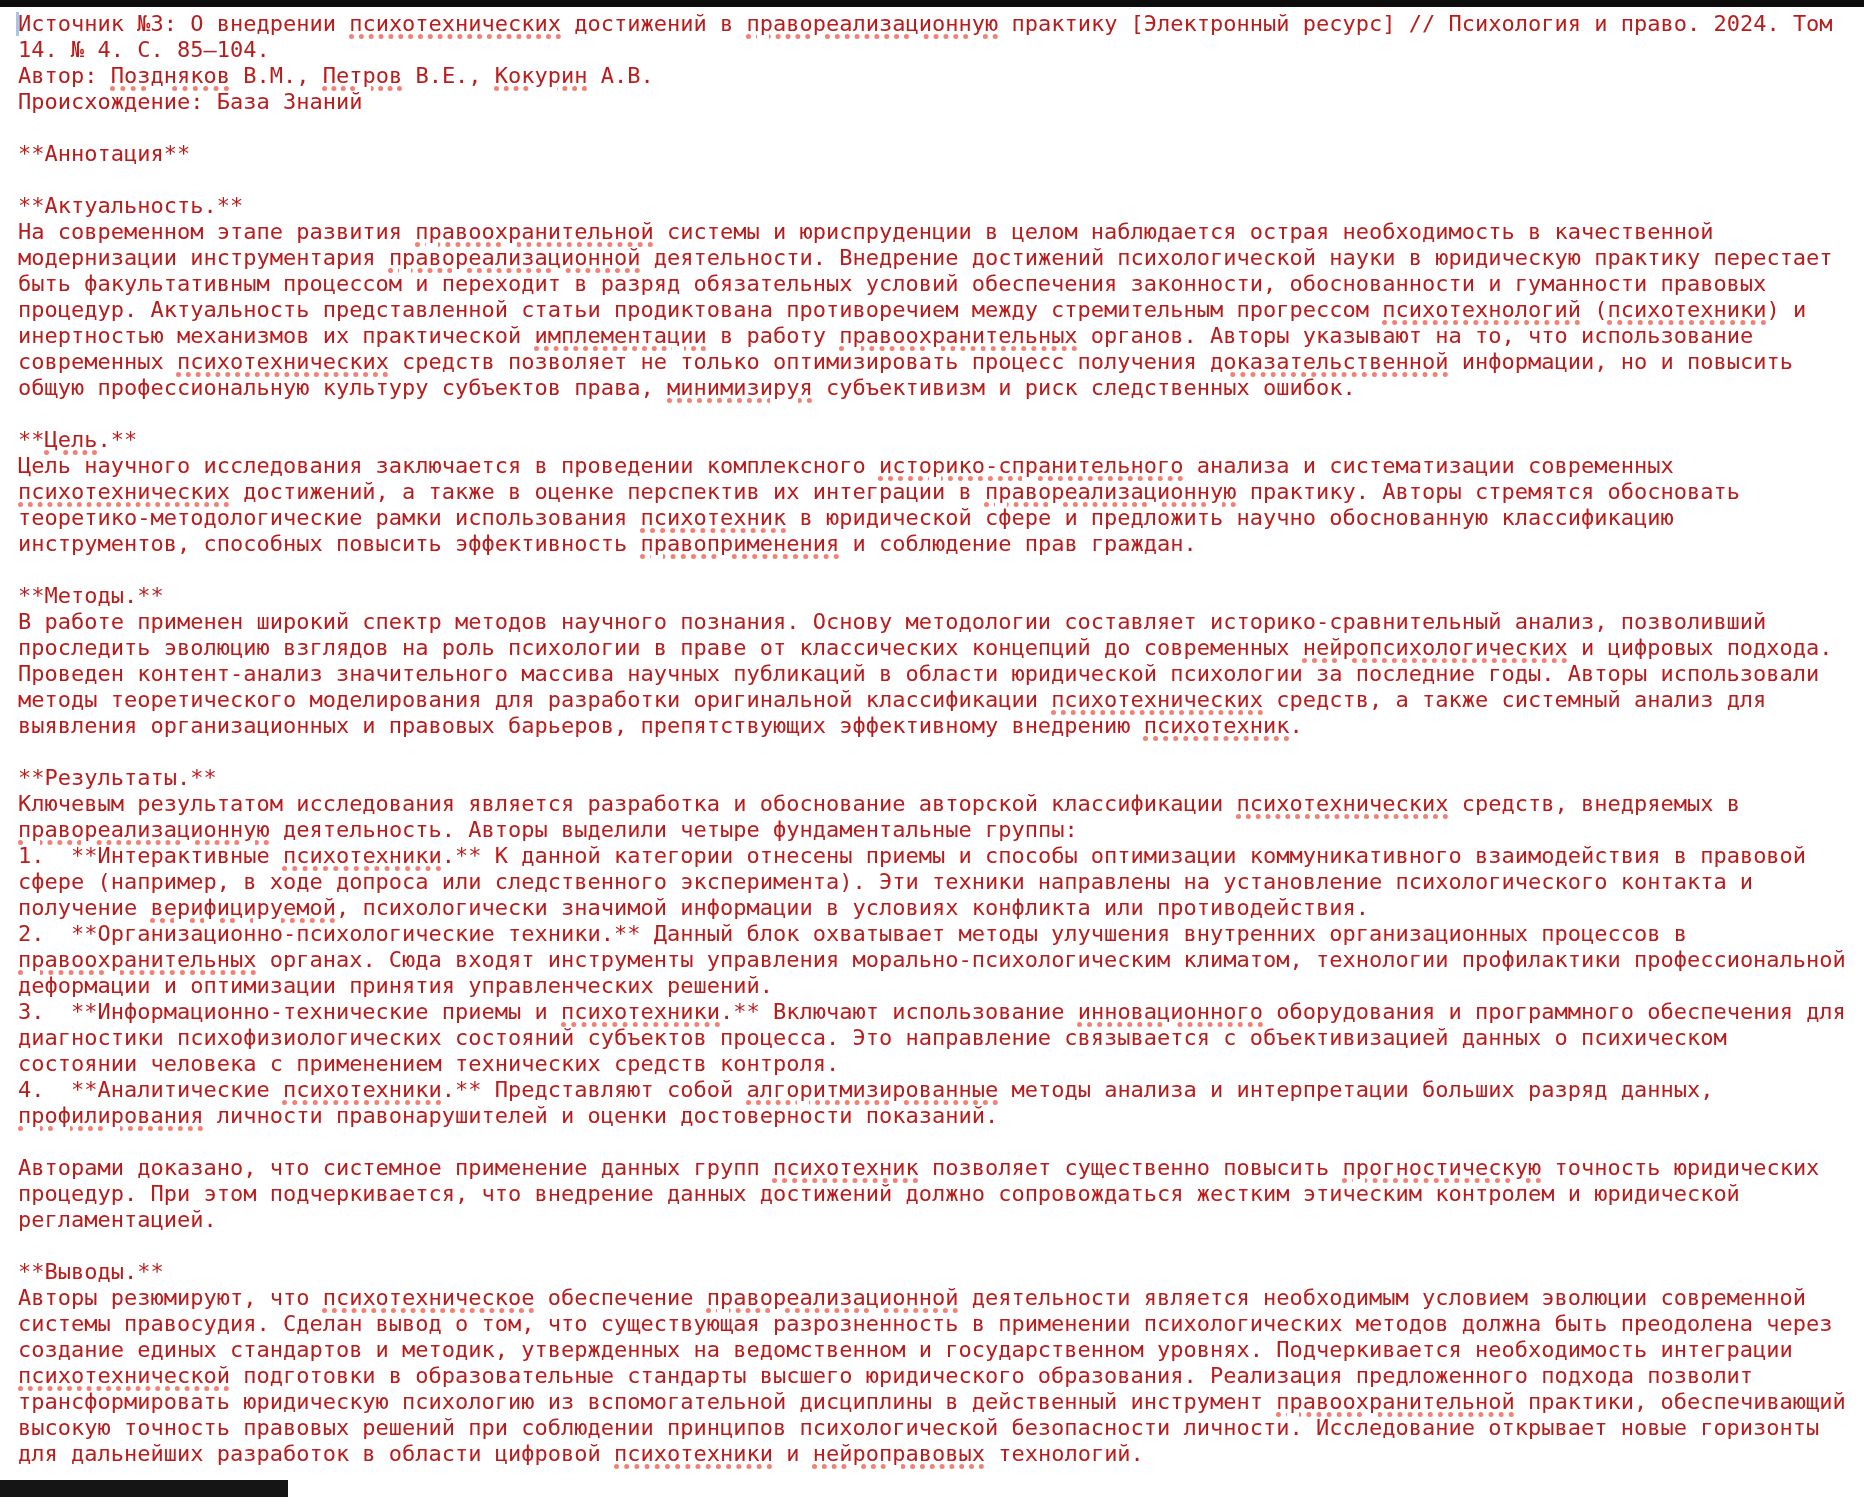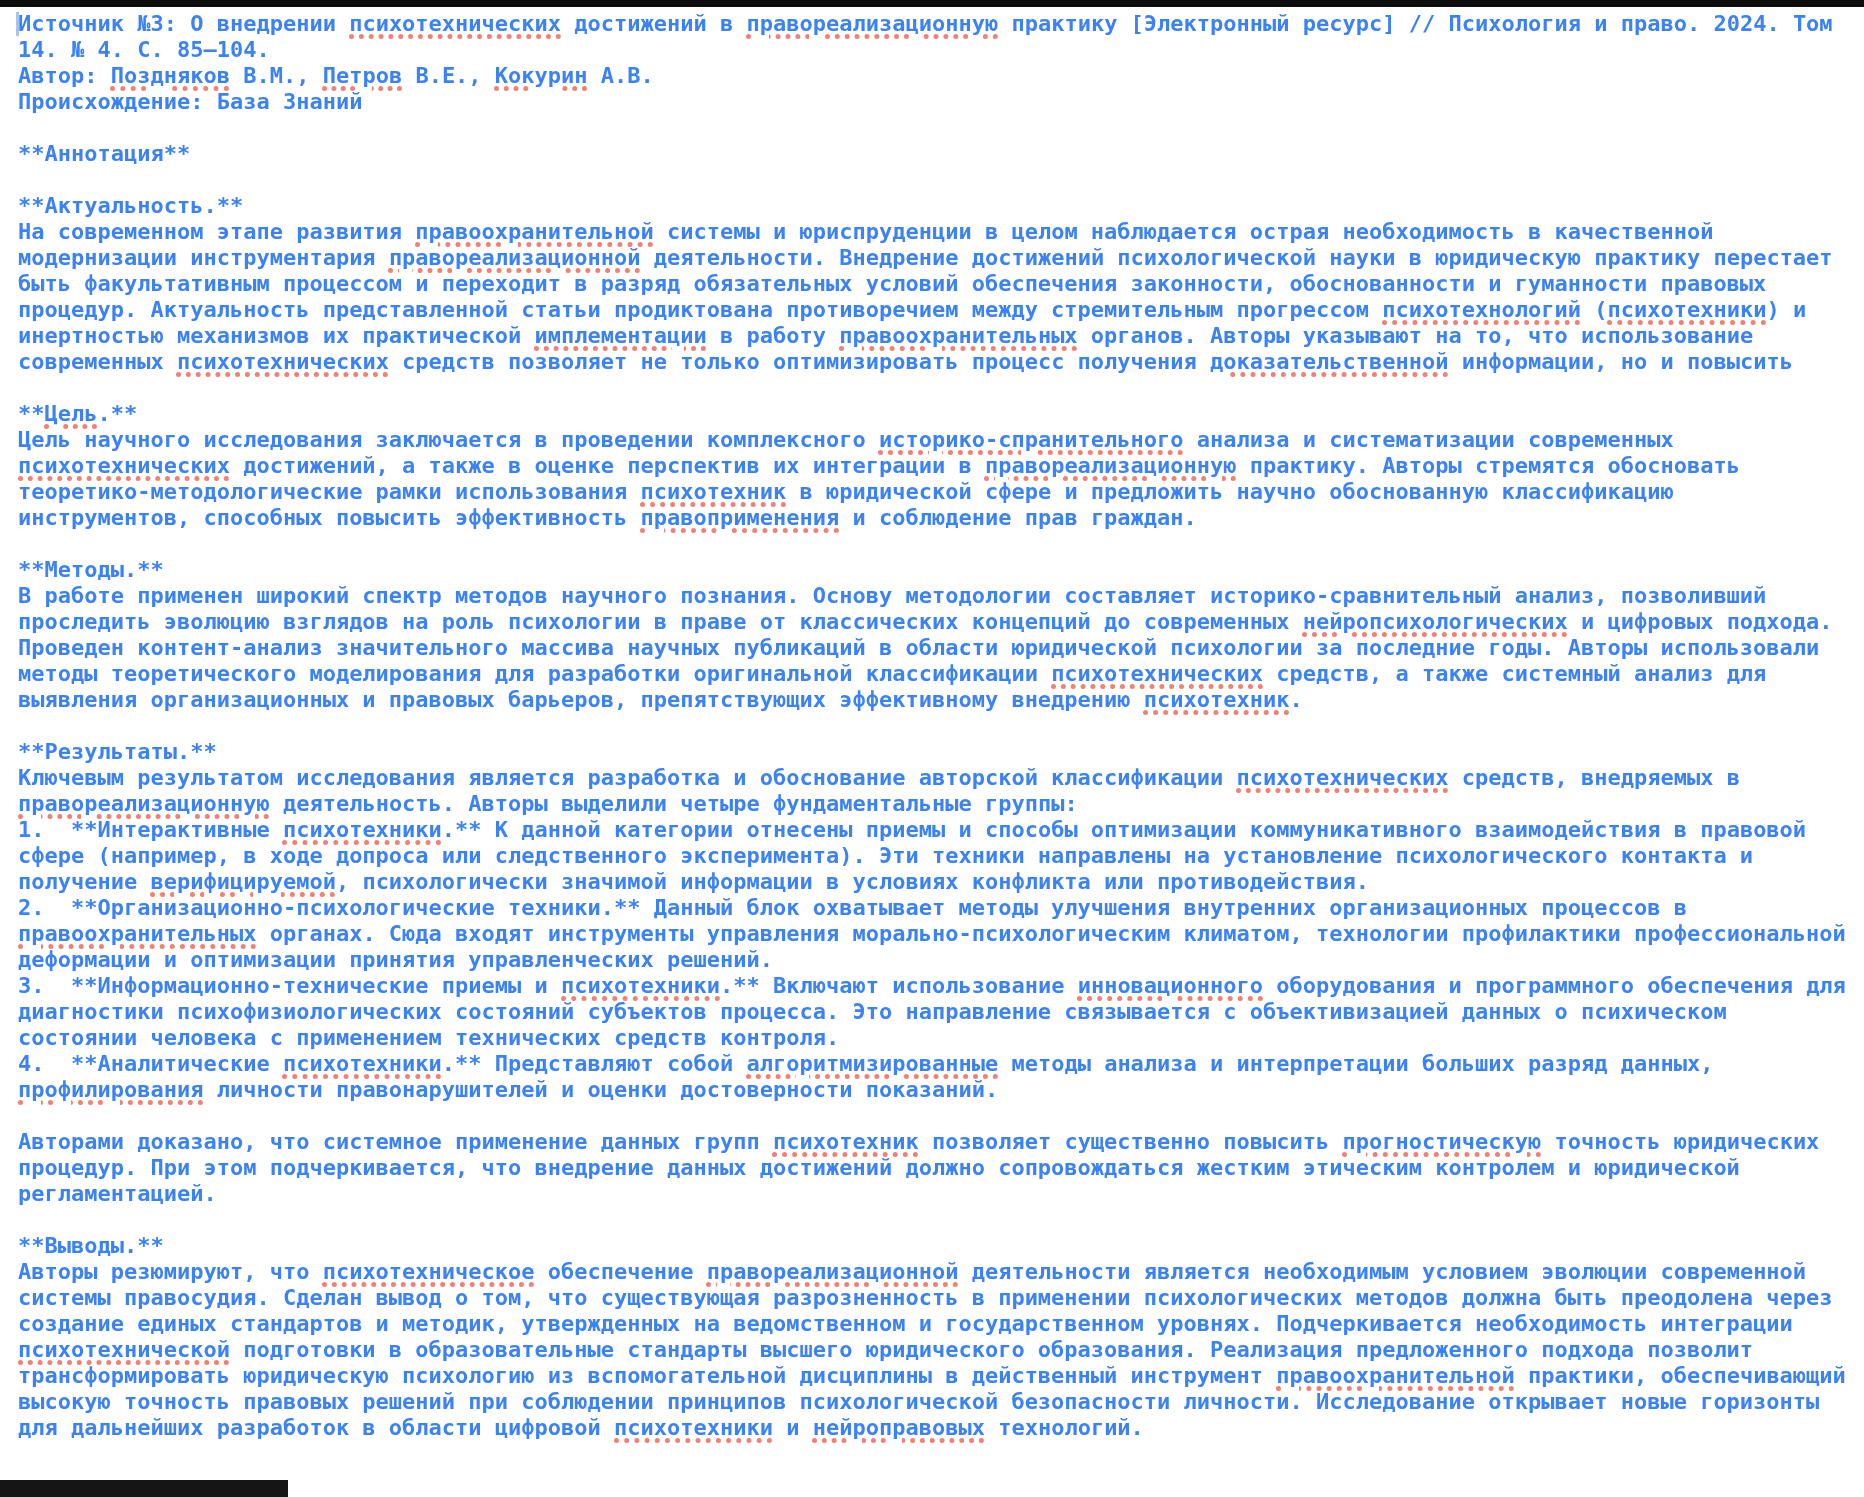--- a/index.html
+++ b/index.html
@@ -57,38 +57,39 @@
     left: -2px;
     top: 1px;
     width: 3px;
     height: 24px;
     background: #a5c6e8;
   }
 </style>
 </head>
 <body>
 
-<div class="page" style="color: #3b82f6; background: rgb(255, 255, 255); font-weight: bold;">
+<div class="page" style="color: #b91c1c; background: rgb(255, 255, 255);">
   <div class="top-bar" style="background: rgb(13, 13, 13);"></div>
   <div class="text-area" id="textArea">
     <span class="caret" style="background: rgb(165, 198, 232);"></span>
   <div class="line"><span>Источник №3: О внедрении </span><span class="mis" style="text-decoration-color: rgb(240, 129, 116);">психотехнических</span><span> достижений в </span><span class="mis" style="text-decoration-color: rgb(240, 129, 116);">правореализационную</span><span> практику [Электронный ресурс] // Психология и право. 2024. Том</span></div>
       <div class="line"><span>14. № 4. С. 85—104.</span></div>
       <div class="line"><span>Автор: </span><span class="mis" style="text-decoration-color: rgb(240, 129, 116); text-align: center;">Поздняков</span><span> В.М., </span><span class="mis" style="text-decoration-color: rgb(240, 129, 116);">Петров</span><span> В.Е., </span><span class="mis" style="text-decoration-color: rgb(240, 129, 116);">Кокурин</span><span> А.В.</span></div>
       <div class="line"><span>Происхождение: База Знаний</span></div>
       <div class="line">&nbsp;</div>
       <div class="line"><span>**Аннотация**</span></div>
       <div class="line">&nbsp;</div>
       <div class="line"><span>**Актуальность.**</span></div>
       <div class="line"><span>На современном этапе развития </span><span class="mis" style="text-decoration-color: rgb(240, 129, 116);">правоохранительной</span><span> системы и юриспруденции в целом наблюдается острая необходимость в качественной</span></div>
       <div class="line"><span>модернизации инструментария </span><span class="mis" style="text-decoration-color: rgb(240, 129, 116);">правореализационной</span><span> деятельности. Внедрение достижений психологической науки в юридическую практику перестает</span></div>
       <div class="line"><span>быть факультативным процессом и переходит в разряд обязательных условий обеспечения законности, обоснованности и гуманности правовых</span></div>
       <div class="line"><span>процедур. Актуальность представленной статьи продиктована противоречием между стремительным прогрессом </span><span class="mis" style="text-decoration-color: rgb(240, 129, 116);">психотехнологий</span><span> (</span><span class="mis" style="text-decoration-color: rgb(240, 129, 116);">психотехники</span><span>) и</span></div>
       <div class="line"><span>инертностью механизмов их практической </span><span class="mis" style="text-decoration-color: rgb(240, 129, 116);">имплементации</span><span> в работу </span><span class="mis" style="text-decoration-color: rgb(240, 129, 116);">правоохранительных</span><span> органов. Авторы указывают на то, что использование</span></div>
       <div class="line"><span>современных </span><span class="mis" style="text-decoration-color: rgb(240, 129, 116);">психотехнических</span><span> средств позволяет не только оптимизировать процесс получения </span><span class="mis" style="text-decoration-color: rgb(240, 129, 116);">доказательственной</span><span> информации, но и повысить</span></div>
+      <div class="line"><span>общую профессиональную культуру субъектов права, </span><span class="mis" style="text-decoration-color: rgb(240, 129, 116);">минимизируя</span><span> субъективизм и риск следственных ошибок.</span></div>
       <div class="line">&nbsp;</div>
       <div class="line"><span>**</span><span class="mis" style="text-decoration-color: rgb(240, 129, 116);">Цель</span><span>.**</span></div>
       <div class="line"><span>Цель научного исследования заключается в проведении комплексного </span><span class="mis" style="text-decoration-color: rgb(240, 129, 116);">историко-спранительного</span><span> анализа и систематизации современных</span></div>
       <div class="line"><span class="mis" style="text-decoration-color: rgb(240, 129, 116);">психотехнических</span><span> достижений, а также в оценке перспектив их интеграции в </span><span class="mis" style="text-decoration-color: rgb(240, 129, 116);">правореализационную</span><span> практику. Авторы стремятся обосновать</span></div>
       <div class="line"><span>теоретико-методологические рамки использования </span><span class="mis" style="text-decoration-color: rgb(240, 129, 116);">психотехник</span><span> в юридической сфере и предложить научно обоснованную классификацию</span></div>
       <div class="line"><span>инструментов, способных повысить эффективность </span><span class="mis" style="text-decoration-color: rgb(240, 129, 116);">правоприменения</span><span> и соблюдение прав граждан.</span></div>
       <div class="line">&nbsp;</div>
       <div class="line"><span>**Методы.**</span></div>
       <div class="line"><span>В работе применен широкий спектр методов научного познания. Основу методологии составляет историко-сравнительный анализ, позволивший</span></div>
       <div class="line"><span>проследить эволюцию взглядов на роль психологии в праве от классических концепций до современных </span><span class="mis" style="text-decoration-color: rgb(240, 129, 116);">нейропсихологических</span><span> и цифровых подхода.</span></div>

